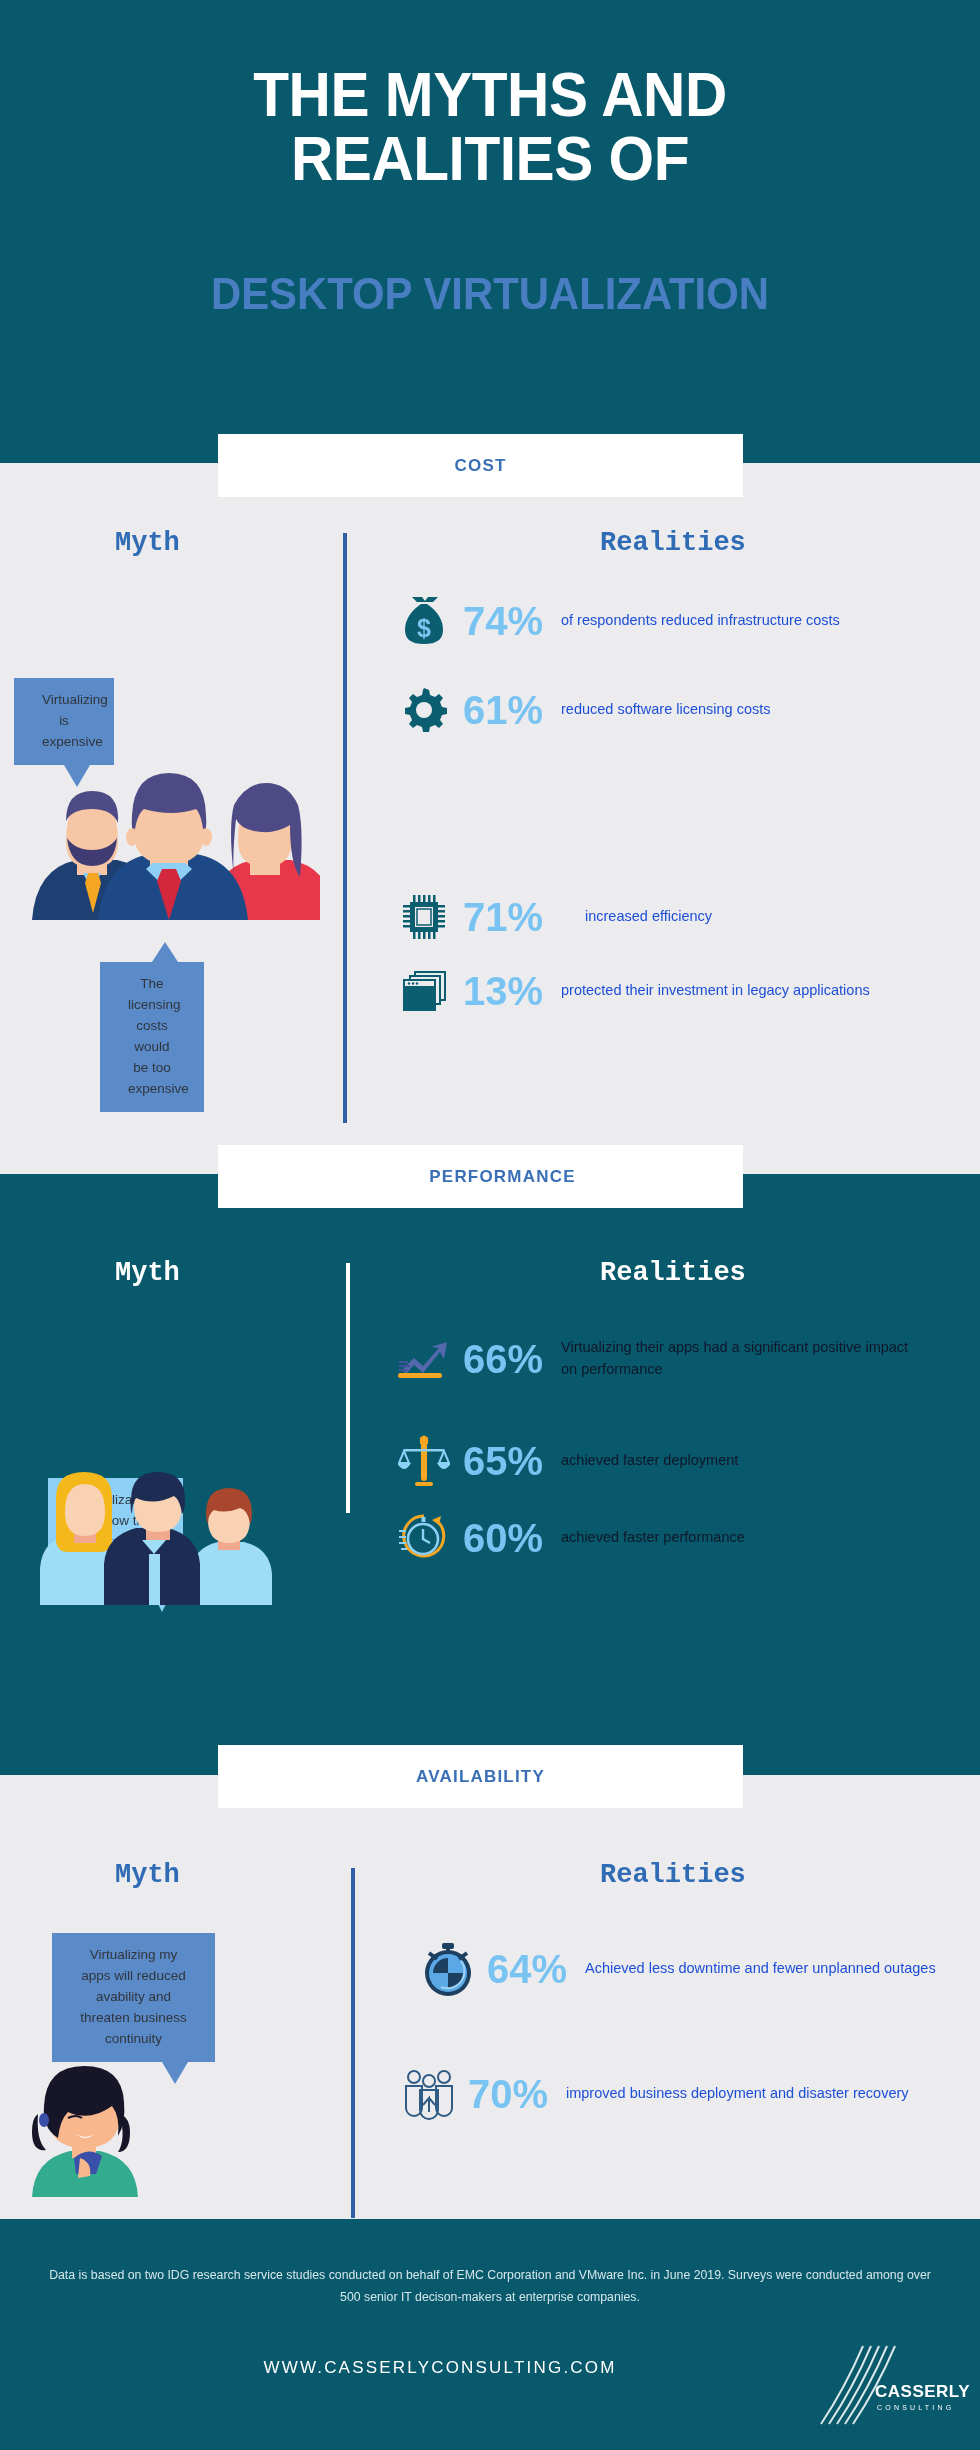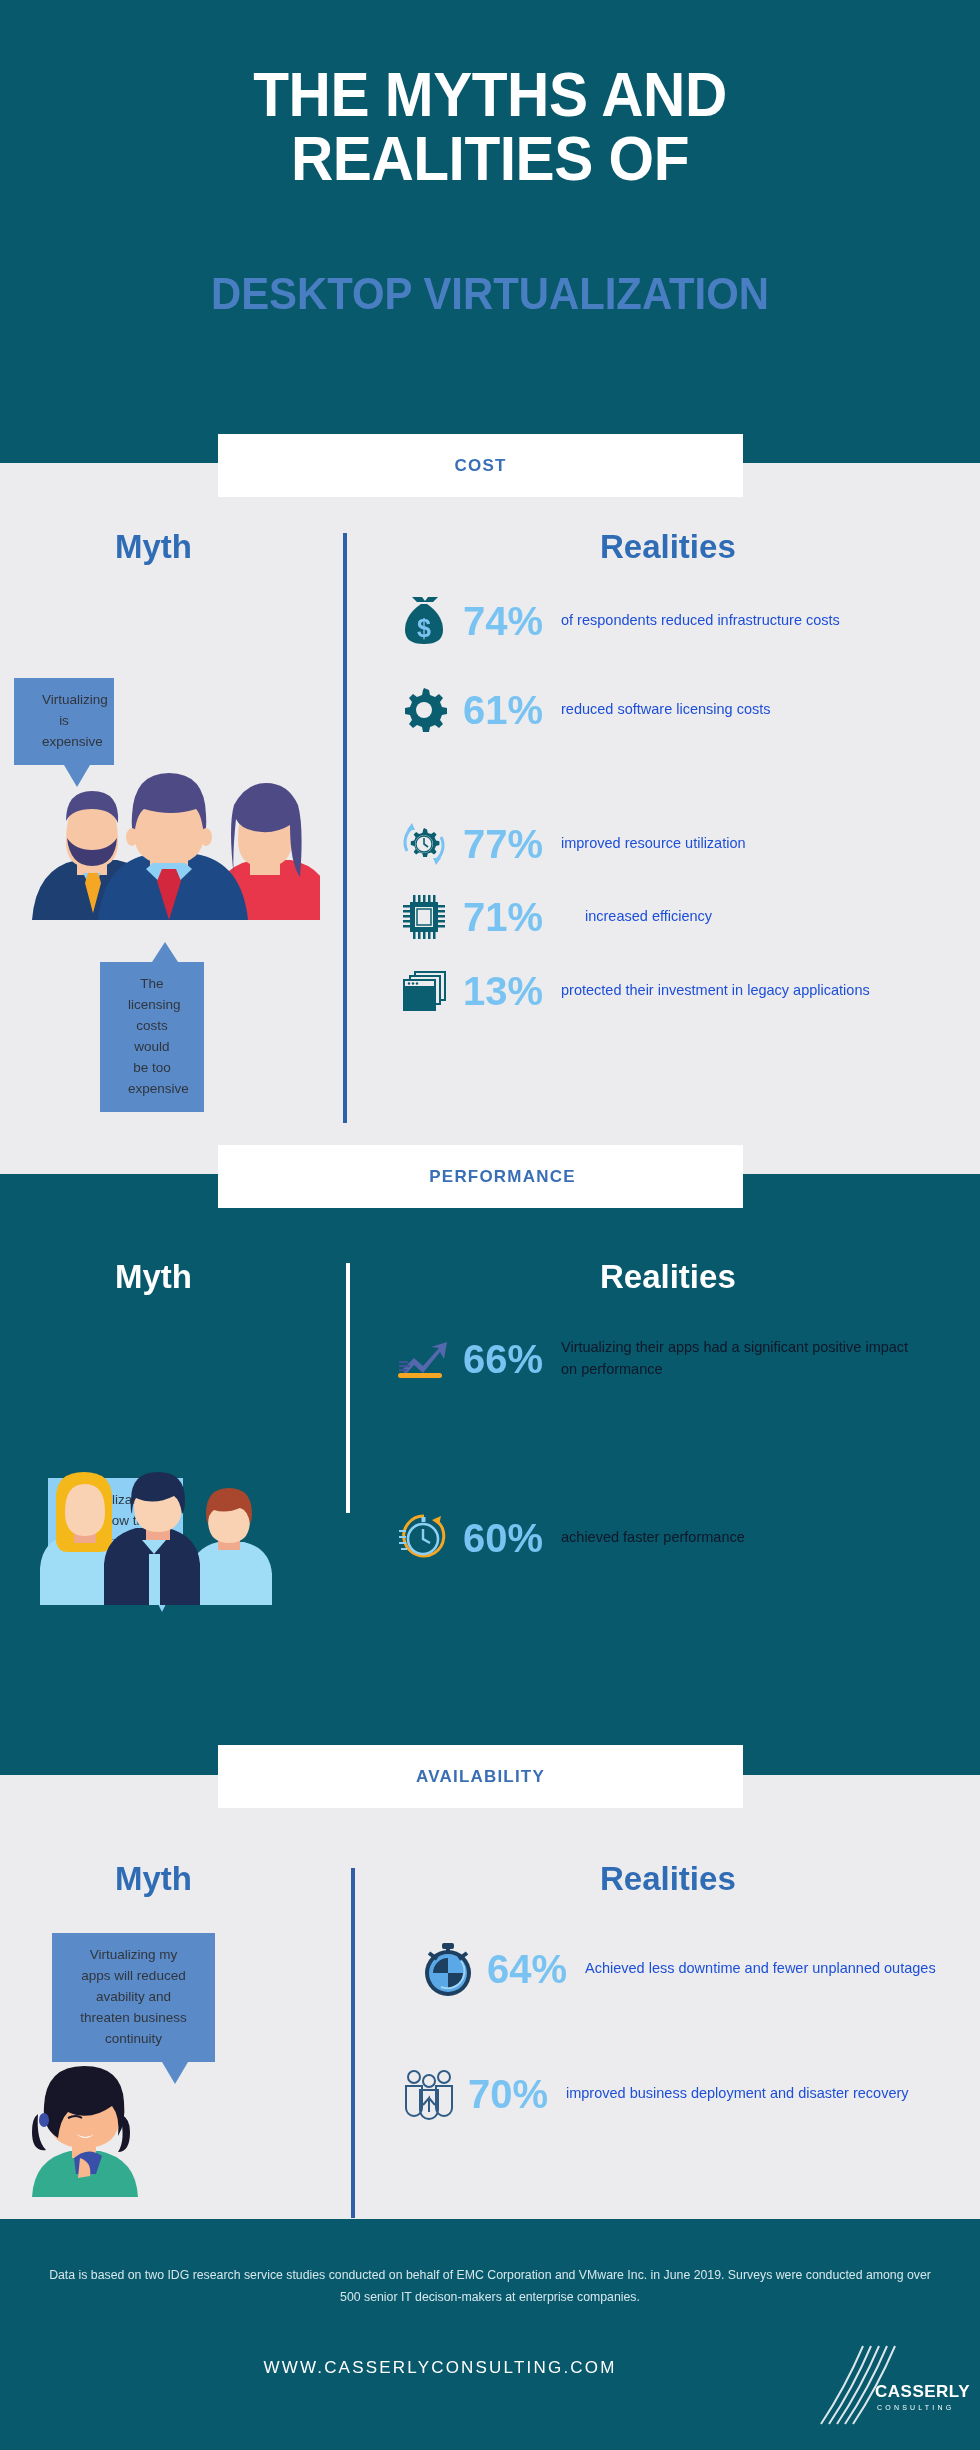--- a/index.html
+++ b/index.html
@@ -50,22 +50,22 @@
   .banner-label {
     color:#3a6fb5; font-weight:bold; font-size:17px; letter-spacing:1.2px;
     font-family:"Liberation Sans Narrow","Liberation Sans",sans-serif;
   }
   #banner-cost  { top:434px; }
   #banner-perf  { top:1145px;padding-left:44px; }
   #banner-avail { top:1745px; }
 
   
   .col-head {
-    position:absolute; font-weight:bold; font-size:33px;
-    font-family:Liberation Sans, sans-serif;
+    position:absolute; font-weight:bold; font-size:27px;
+    font-family:Liberation Mono, monospace;
   }
   .head-dark { color:#2f6cb5; }
   .head-light { color:#ffffff; }
 
   
   .divider { position:absolute; width:4px; }
   .div-dark { background:#2f5fa8; }
   .div-light { background:#ffffff; }
 
   
@@ -193,36 +193,20 @@
     <div class="stat-icon">
       <svg width="48" height="48" viewBox="0 0 48 48">
         <path d="M24 2 l5 2 l1 5 l5 2 l4-3 l4 4 l-3 4 l2 5 l5 1 l0 6 l-5 1 l-2 5 l3 4 l-4 4 l-4-3 l-5 2 l-1 5 l-6 0 l-1-5 l-5-2 l-4 3 l-4-4 l3-4 l-2-5 l-5-1 l0-6 l5-1 l2-5 l-3-4 l4-4 l4 3 l5-2 l1-5 z" fill="#0b5d70"></path>
         <circle cx="24" cy="24" r="8" fill="#ececee"></circle>
       </svg>
     </div>
     <div class="stat-pct">61%</div>
     <div class="stat-text text-dark" style="width:360px;">reduced software licensing costs</div>
   </div>
 
-  <div class="stat" style="left:395px; top:815px; width:565px;">
-    <div class="stat-icon">
-      <svg width="50" height="50" viewBox="0 0 50 50">
-        <path d="M8 32 a19 19 0 0 1 6-24" stroke="#79c3f2" stroke-width="3" fill="none"></path>
-        <path d="M42 18 a19 19 0 0 1-6 24" stroke="#79c3f2" stroke-width="3" fill="none"></path>
-        <path d="M13 4 l3 7 l-8 0z" fill="#79c3f2"></path>
-        <path d="M37 46 l-3-7 l8 0z" fill="#79c3f2"></path>
-        <path d="M25 9 l3 1.5 l.8 3.4 l3.4 1 l2.8-2 l2.6 2.6 l-2 2.8 l1.4 3.2 l3.4 .8 l0 3.8 l-3.4 .8 l-1.4 3.2 l2 2.8 l-2.6 2.6 l-2.8-2 l-3.4 1 l-.8 3.4 l-3.8 0 l-.8-3.4 l-3.4-1 l-2.8 2 l-2.6-2.6 l2-2.8 l-1.4-3.2 l-3.4-.8 l0-3.8 l3.4-.8 l1.4-3.2 l-2-2.8 l2.6-2.6 l2.8 2 l3.4-1 l.8-3.4z" fill="#0b5d70"></path>
-        <circle cx="25" cy="25" r="9" fill="#ececee"></circle>
-        <circle cx="25" cy="25" r="8" fill="none" stroke="#0b5d70" stroke-width="1.3"></circle>
-        <path d="M25 19 v6 l4 3" stroke="#0b5d70" stroke-width="1.6" fill="none"></path>
-      </svg>
-    </div>
-    <div class="stat-pct">77%</div>
-    <div class="stat-text text-dark" style="width:360px;">improved resource utilization</div>
-  </div>
 
   <div class="stat" style="left:395px; top:888px; width:565px;">
     <div class="stat-icon">
       <svg width="46" height="48" viewBox="0 0 46 48">
         <g fill="#0b5d70">
           <rect x="9" y="9" width="28" height="30"></rect>
           <g>
             <rect x="12" y="2" width="2.5" height="7"></rect>
               <rect x="17" y="2" width="2.5" height="7"></rect>
             <rect x="22" y="2" width="2.5" height="7"></rect>
@@ -313,20 +297,36 @@
         <rect x="3" y="25" width="9" height="2.2" fill="#3f5496"></rect>
         <rect x="3" y="29" width="11" height="2.2" fill="#3f5496"></rect>
         <rect x="3" y="33" width="8" height="2.2" fill="#3f5496"></rect>
         <rect x="2" y="37" width="44" height="5" rx="2.5" fill="#f5a623"></rect>
       </svg>
     </div>
     <div class="stat-pct">66%</div>
     <div class="stat-text text-light" style="width:360px;">Virtualizing their apps had a significant positive impact on performance</div>
   </div>
 
+  <div class="stat" style="left:395px; top:1432px; width:565px;">
+    <div class="stat-icon">
+      <svg width="52" height="56" viewBox="0 0 52 56">
+        <rect x="23" y="8" width="6" height="40" rx="3" fill="#f5a623"></rect>
+        <path d="M22 5 q4-5 8 0 v6 h-8z" fill="#f5a623"></path>
+        <rect x="17" y="49" width="18" height="4" rx="2" fill="#f5a623"></rect>
+        <rect x="6" y="16" width="40" height="2.5" fill="#8ed0f5"></rect>
+        <path d="M6 18 l-5 12 h10z" fill="none" stroke="#8ed0f5" stroke-width="2"></path>
+        <path d="M46 18 l-5 12 h10z" fill="none" stroke="#8ed0f5" stroke-width="2"></path>
+        <path d="M-1 30 q7 12 14 0z" fill="#8ed0f5"></path>
+        <path d="M39 30 q7 12 14 0z" fill="#8ed0f5"></path>
+      </svg>
+    </div>
+    <div class="stat-pct">65%</div>
+    <div class="stat-text text-light" style="width:360px;">achieved faster deployment</div>
+  </div>
 
   <div class="stat" style="left:395px; top:1509px; width:565px;">
     <div class="stat-icon">
       <svg width="54" height="54" viewBox="0 0 54 54">
         <path d="M40 10 a20 20 0 1 1-13-5" stroke="#f5a623" stroke-width="3" fill="none"></path>
         <path d="M44 5 l-2 9 l-7-5z" fill="#f5a623"></path>
         <circle cx="26" cy="28" r="15" fill="none" stroke="#8ed0f5" stroke-width="2.6"></circle>
         <rect x="24.5" y="6" width="4" height="5" fill="#8ed0f5"></rect>
         <path d="M26 18 v10 l7 4" stroke="#8ed0f5" stroke-width="2.4" fill="none"></path>
         <g stroke="#8ed0f5" stroke-width="2">

